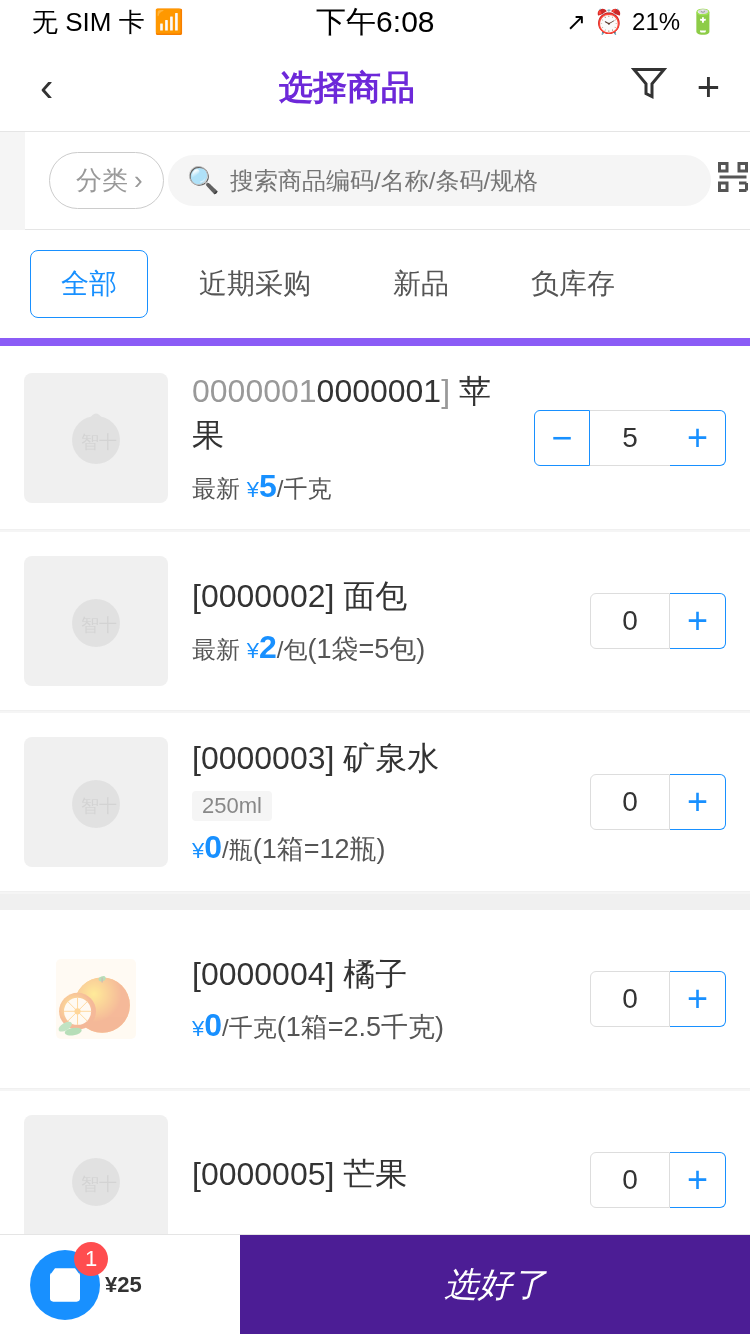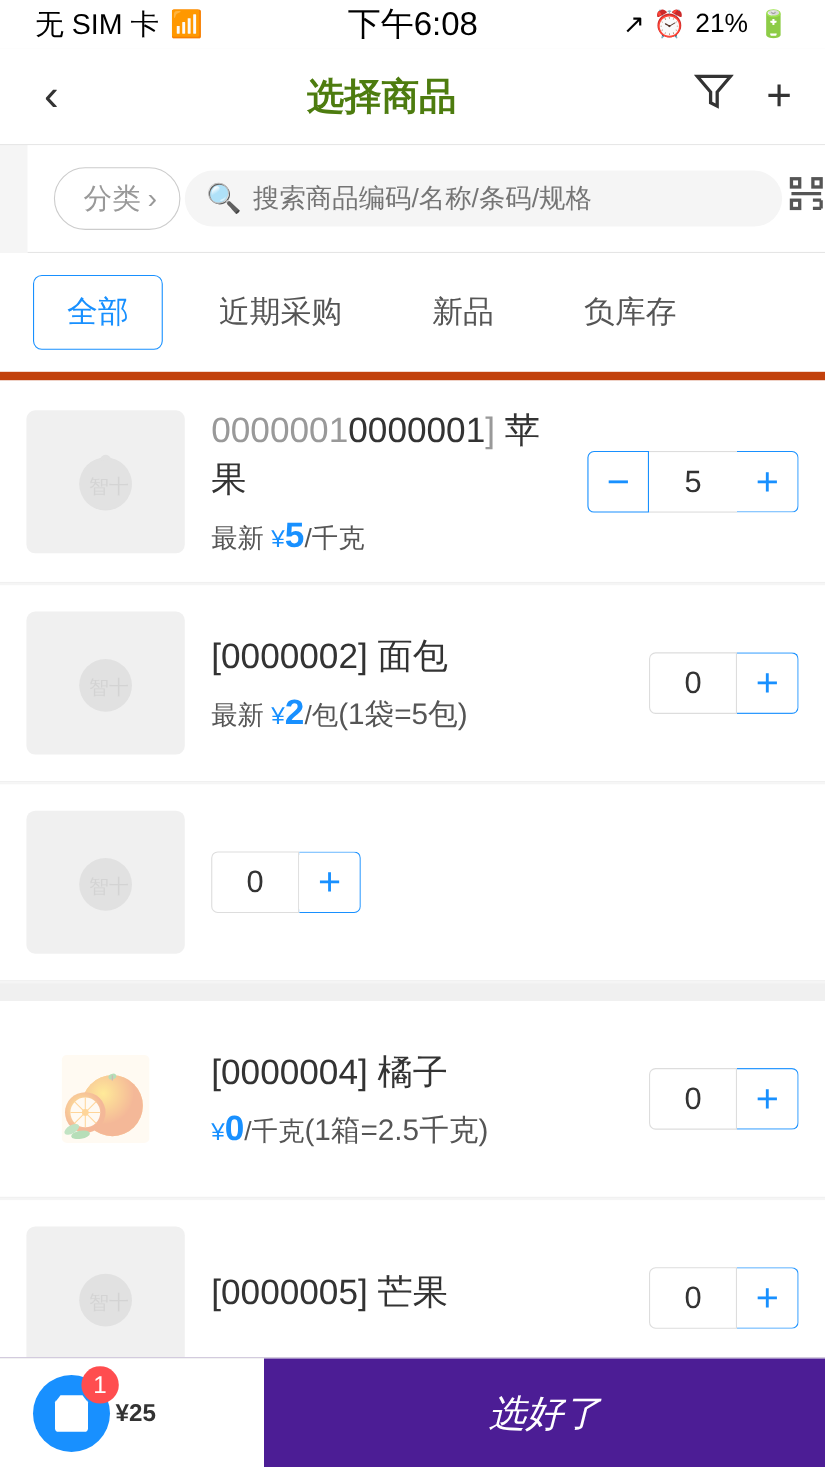--- a/index.html
+++ b/index.html
@@ -58,21 +58,21 @@
     }
     .nav-back {
       font-size: 40px;
       color: #333;
       cursor: pointer;
       padding: 10px;
     }
     .nav-title {
       font-size: 34px;
       font-weight: 600;
-      color: #4d7c0f;
+      color: #6d28d9;
     }
     .nav-actions {
       display: flex;
       align-items: center;
       gap: 30px;
     }
     .nav-filter-icon, .nav-add-icon {
       font-size: 36px;
       color: #333;
       cursor: pointer;
@@ -127,21 +127,21 @@
     }
 
     
     .tabs-row {
       width: 750px;
       background: #fff;
       display: flex;
       align-items: center;
       padding: 20px 30px;
       gap: 20px;
-      border-bottom: 8px solid #c2410c;
+      border-bottom: 8px solid #8b5cf6;
     }
     .tab-item {
       padding: 14px 30px;
       border-radius: 8px;
       font-size: 28px;
       cursor: pointer;
       border: 1px solid transparent;
       color: #555;
     }
     .tab-item.active {
@@ -467,20 +467,29 @@
     </div>
   </div>
 
   <div class="product-item">
     <div class="product-thumb">
       <svg viewBox="0 0 80 80" xmlns="http://www.w3.org/2000/svg">
         <circle cx="40" cy="42" r="24" fill="#ccc"></circle>
         <text x="25" y="50" font-size="18" fill="#aaa">智十</text>
       </svg>
     </div>
+    <div class="product-info">
+      <div class="product-name">
+        <span>[0000003] 矿泉水</span>
+      </div>
+      <div class="product-spec">250ml</div>
+      <div class="product-price">
+        <span class="currency">¥</span><span class="amount">0</span><span class="unit">/瓶</span><span class="unit-extra">(1箱=12瓶)</span>
+      </div>
+    </div>
     <div class="qty-only-plus">
       <input class="qty-only-input" type="text" value="0" style="">
       <button class="qty-only-btn">+</button>
     </div>
   </div>
 
   <div class="section-divider"></div>
 
   <div class="product-item">
     <div class="product-thumb has-image">

